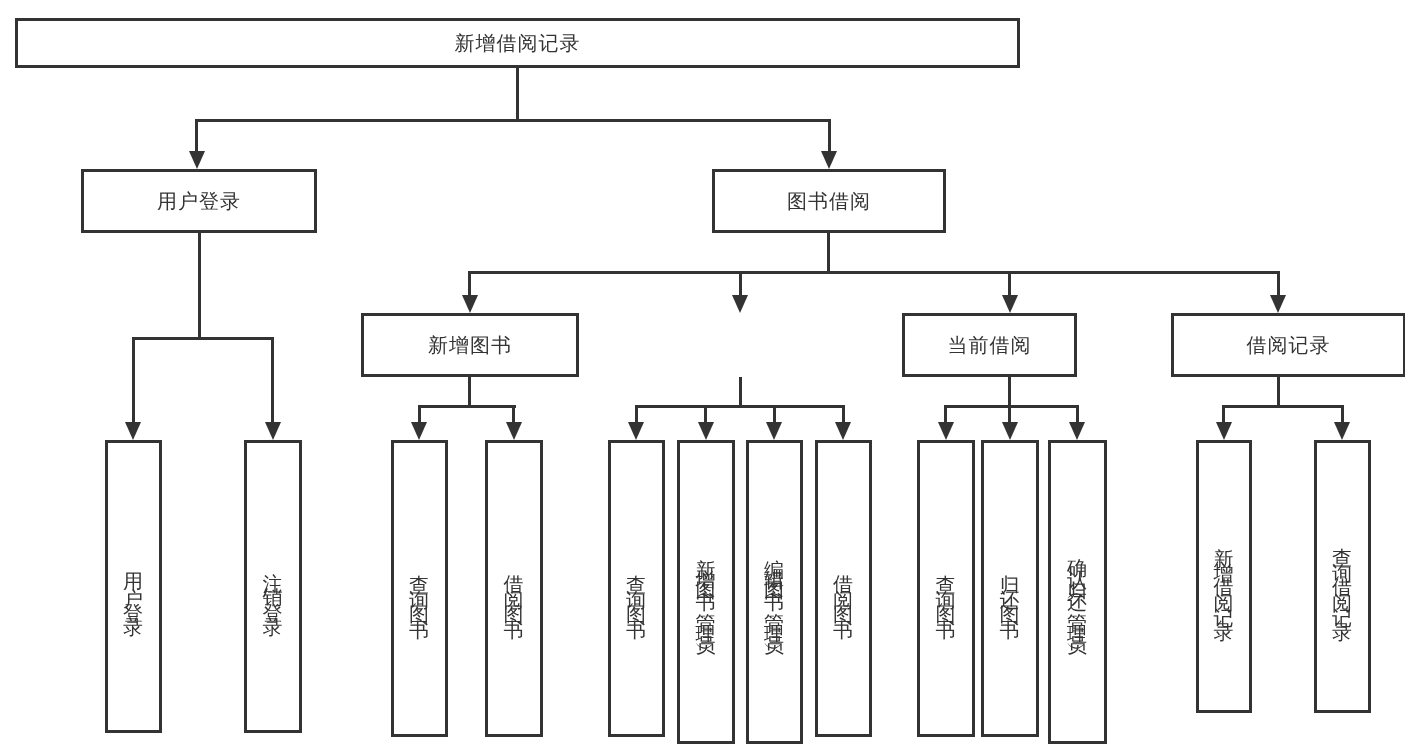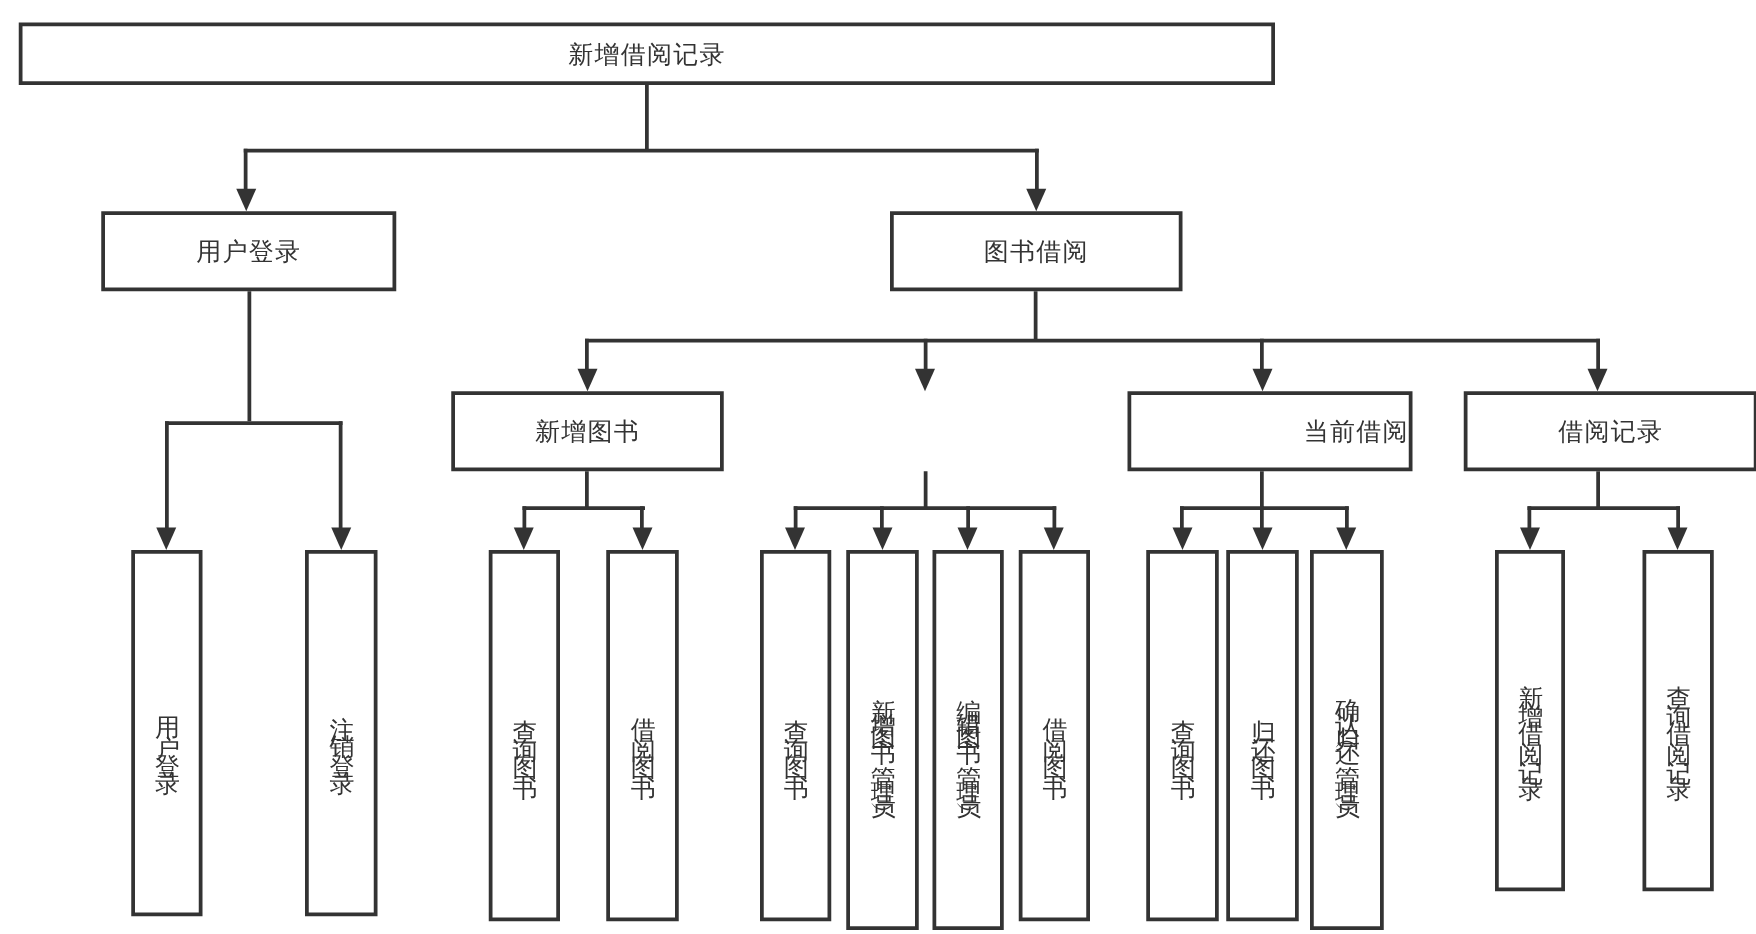--- a/index.html
+++ b/index.html
@@ -91,21 +91,21 @@
   <div class="vl" style="left:1008px;top:271px;width:3px;height:26px;"></div>
   <div class="vl" style="left:1277px;top:271px;width:3px;height:26px;"></div>
   <div class="arrow" style="left:462px;top:295px;"></div>
   <div class="arrow" style="left:732px;top:295px;"></div>
   <div class="arrow" style="left:1002px;top:295px;"></div>
   <div class="arrow" style="left:1270px;top:295px;"></div>
 
   <div class="box" style="left:361px;top:313px;width:218px;height:64px;">
     <span>新增图书</span>
   </div>
-  <div class="box" style="left:902px;top:313px;width:228px;height:64px;justify-content:flex-end;">
+  <div class="box" style="left:902px;top:313px;width:175px;height:64px;">
     <span>当前借阅</span>
   </div>
   <div class="box" style="left:1171px;top:313px;width:235px;height:64px;">
     <span>借阅记录</span>
   </div>
 
   <div class="vl" style="left:468px;top:377px;width:3px;height:30px;"></div>
   <div class="hl" style="left:418px;top:405px;width:98px;height:3px;"></div>
   <div class="vl" style="left:418px;top:405px;width:3px;height:19px;"></div>
   <div class="vl" style="left:512px;top:405px;width:3px;height:19px;"></div>

